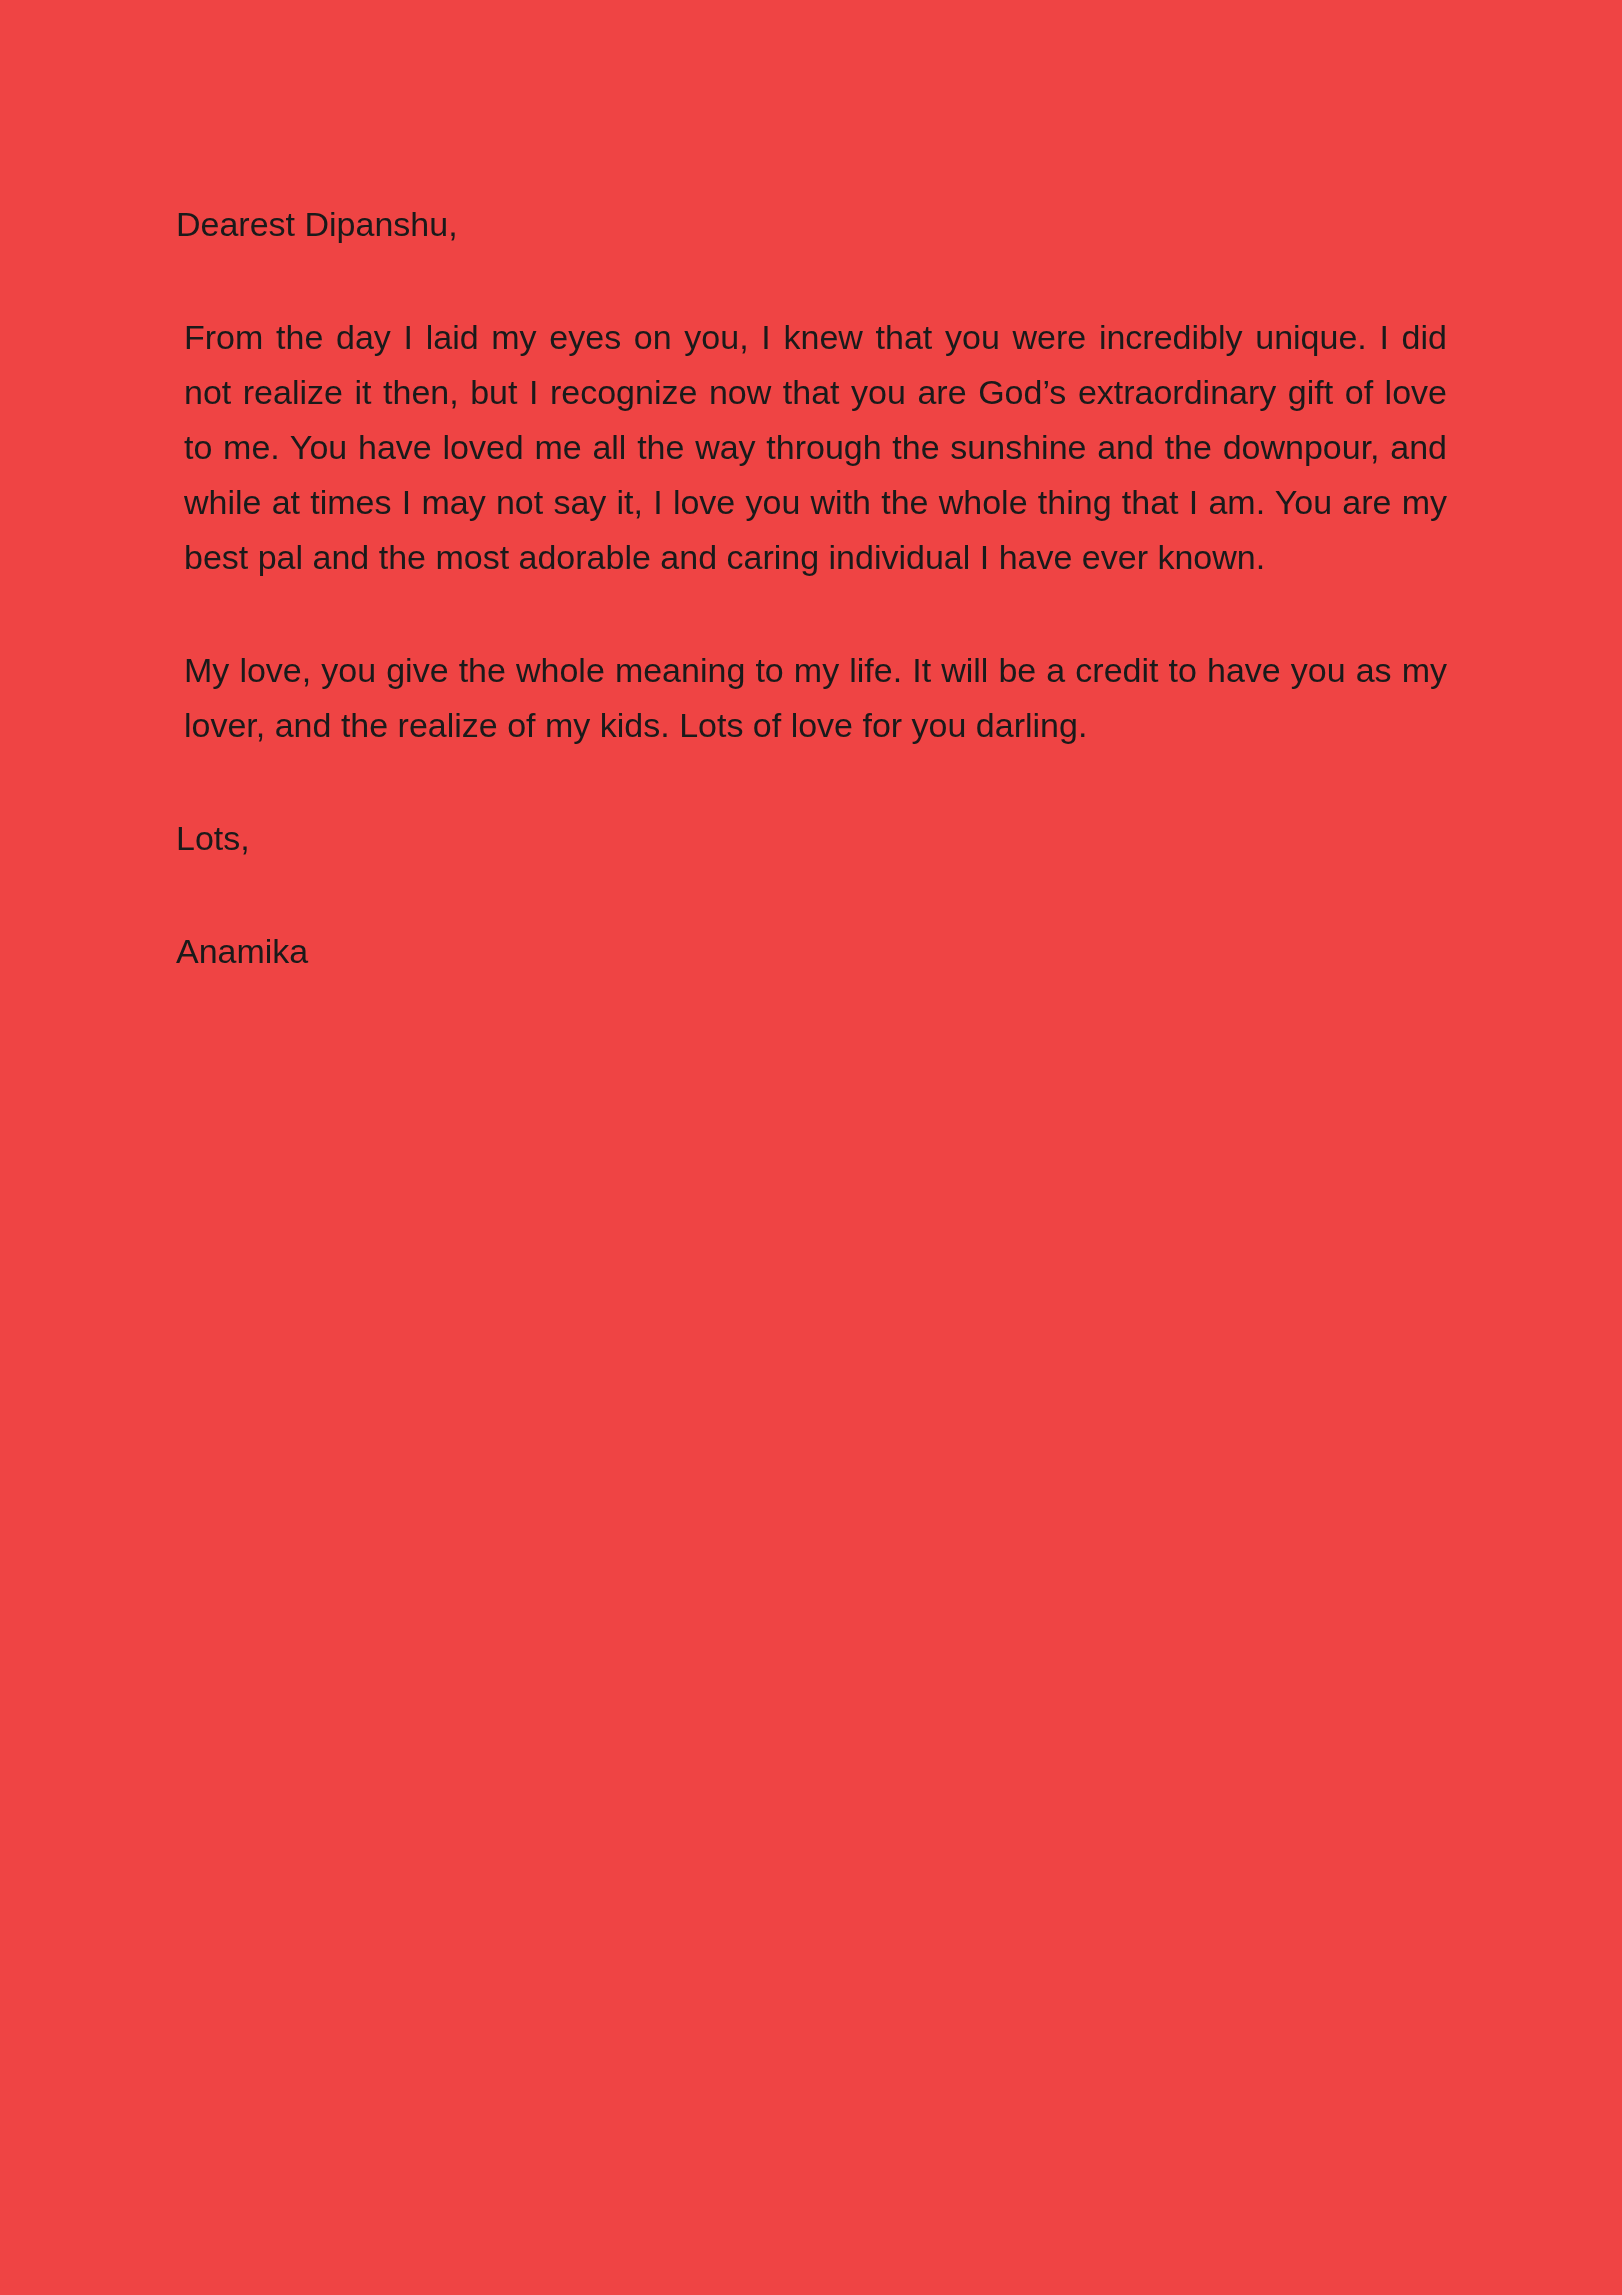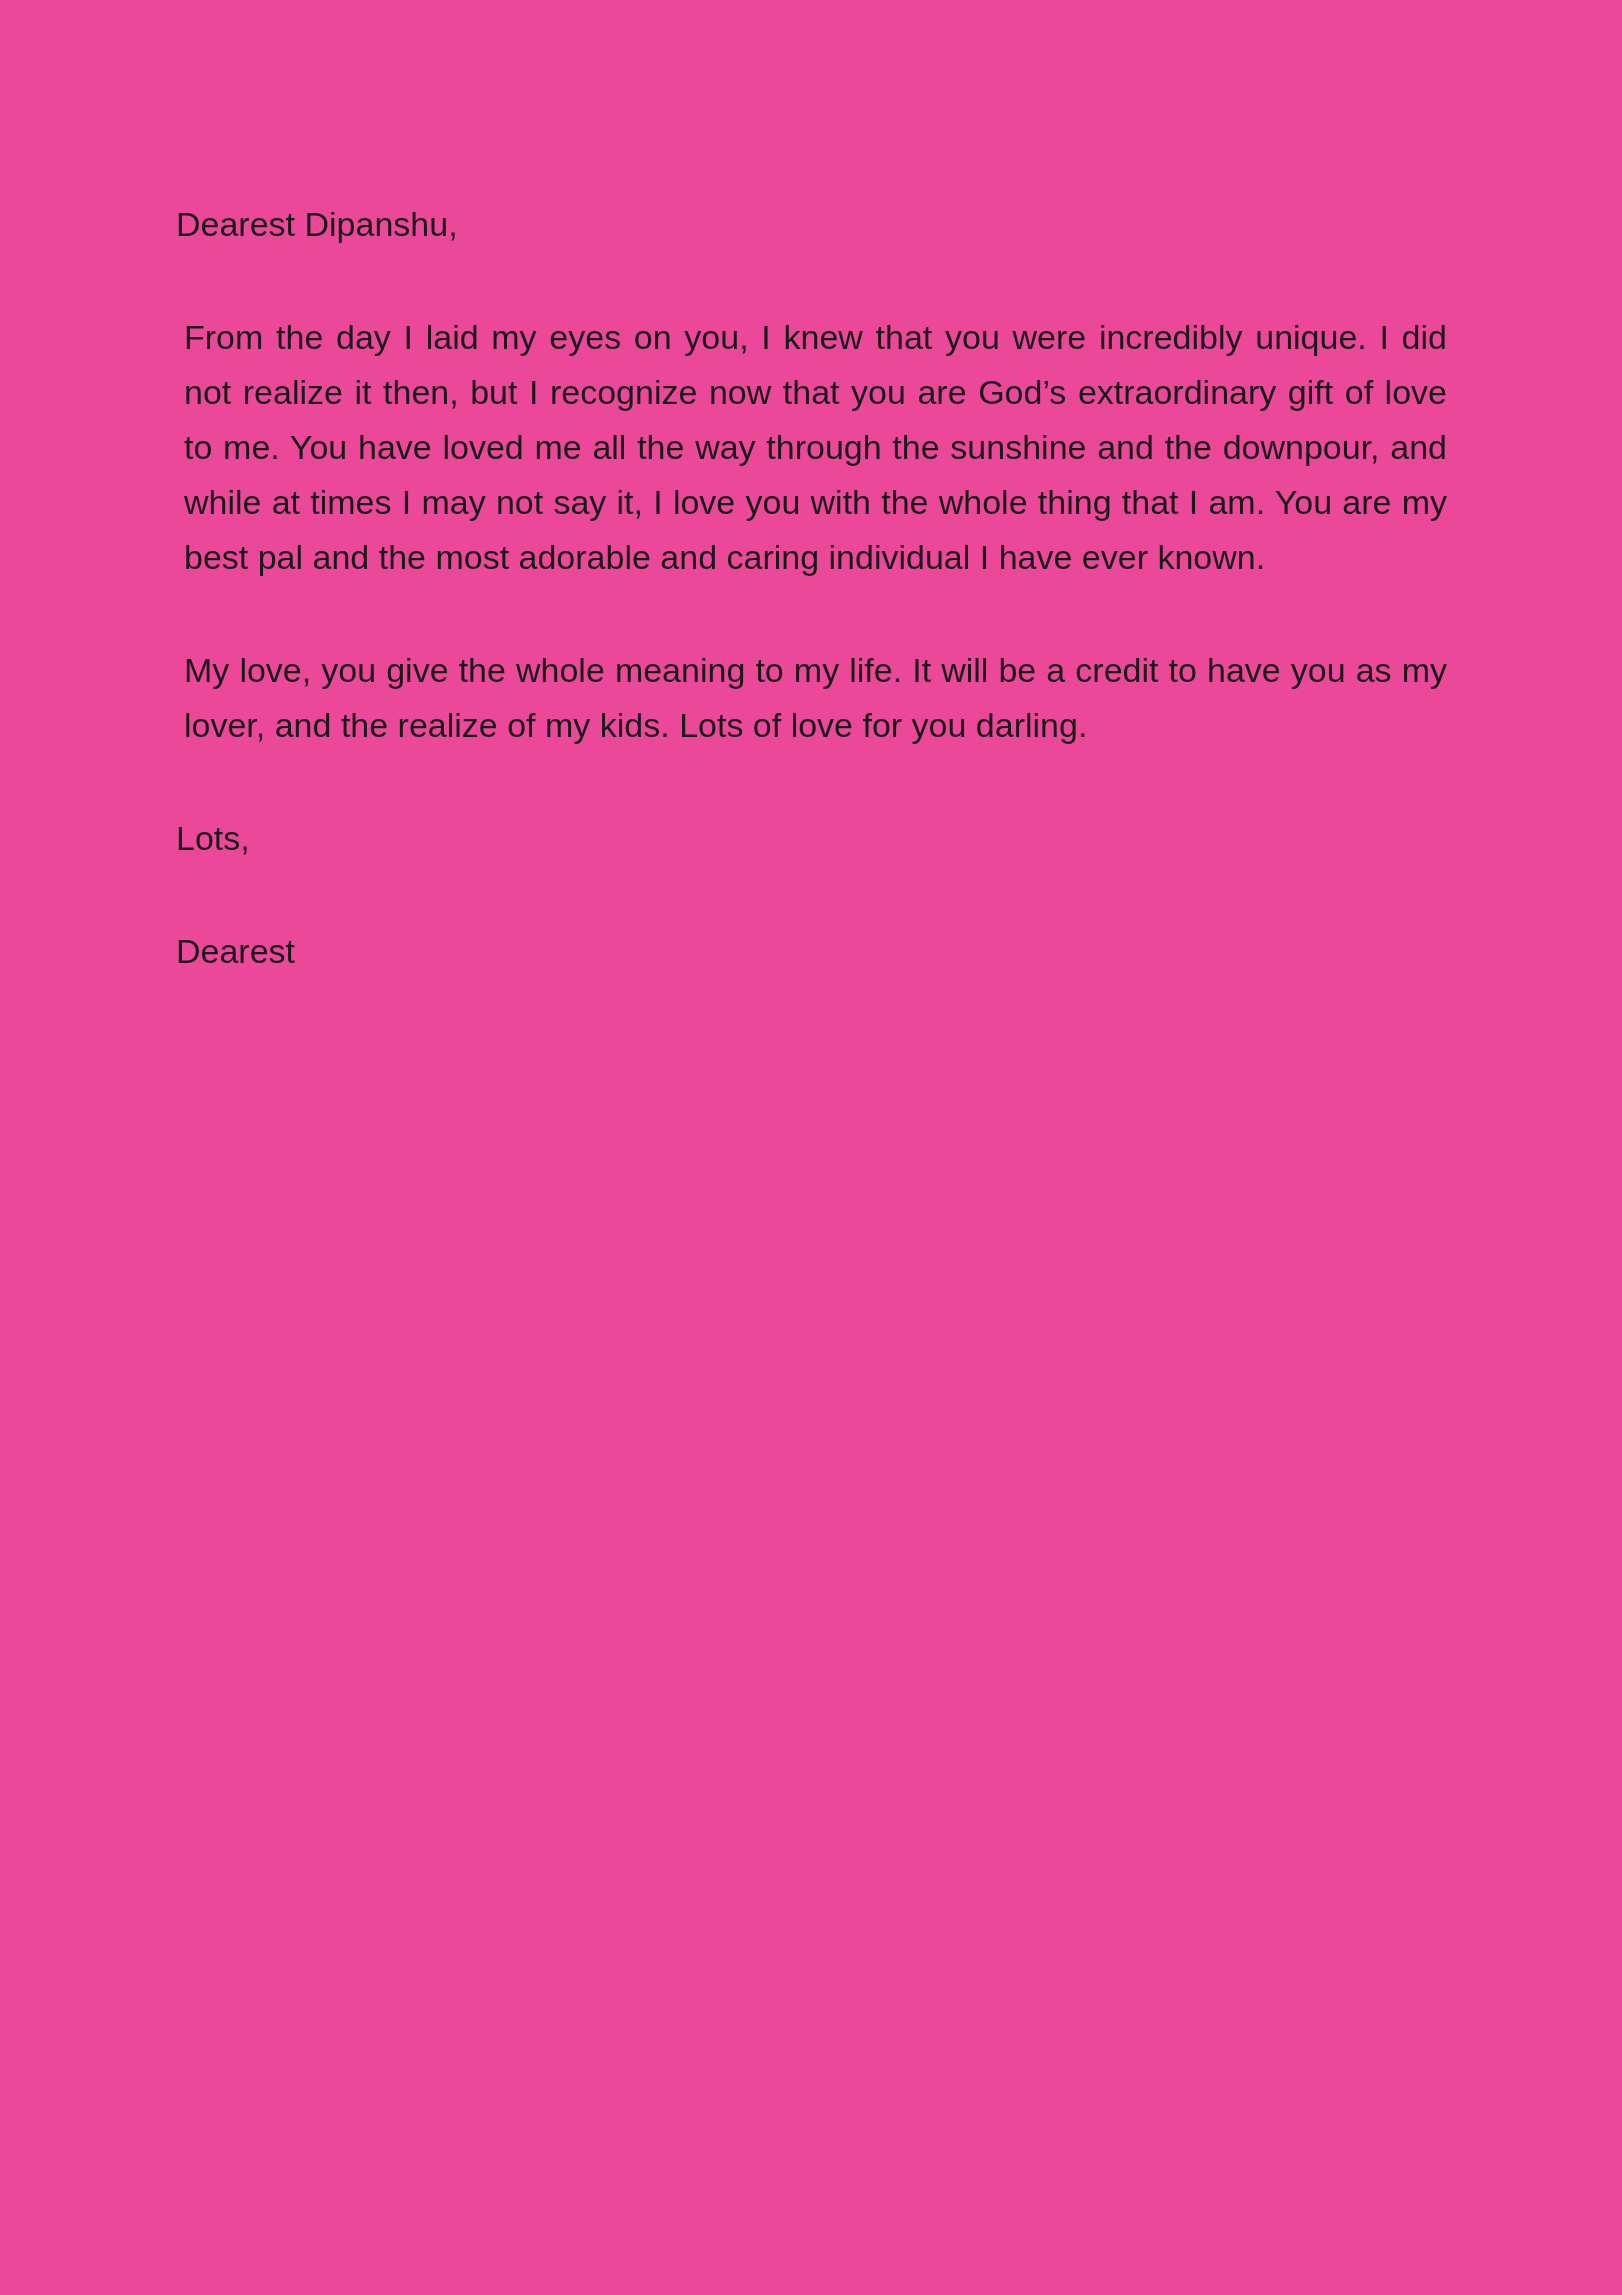--- a/index.html
+++ b/index.html
@@ -31,24 +31,24 @@
     text-align: justify;
     text-justify: inter-word;
   }
   .signature {
     margin-bottom: 0;
   }
 </style>
 </head>
 <body>
 
-<div class="page" style="background: #ec4899; color: rgb(26, 26, 26);">
+<div class="page" style="background: #ef4444; color: rgb(26, 26, 26);">
   <p class="greeting">Dearest Dipanshu,</p>
 
   <p class="para">From the day I laid my eyes on you, I knew that you were incredibly unique. I did not realize it then, but I recognize now that you are God’s extraordinary gift of love to me. You have loved me all the way through the sunshine and the downpour, and while at times I may not say it, I love you with the whole thing that I am. You are my best pal and the most adorable and caring individual I have ever known.</p>
 
   <p class="para">My love, you give the whole meaning to my life. It will be a credit to have you as my lover, and the realize of my kids. Lots of love for you darling.</p>
 
   <p class="closing">Lots,</p>
 
-  <p class="signature">Dearest</p>
+  <p class="signature">Anamika</p>
 </div>
 
 
 </body></html>

